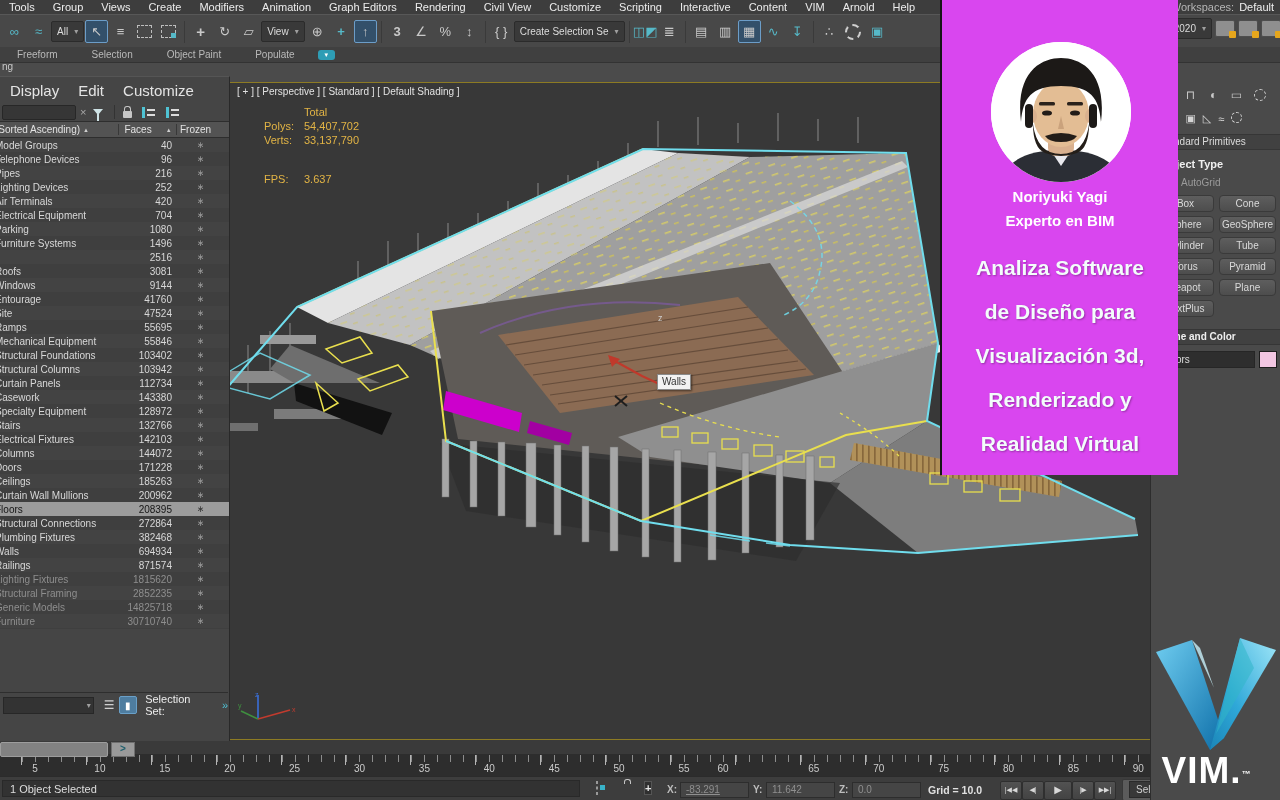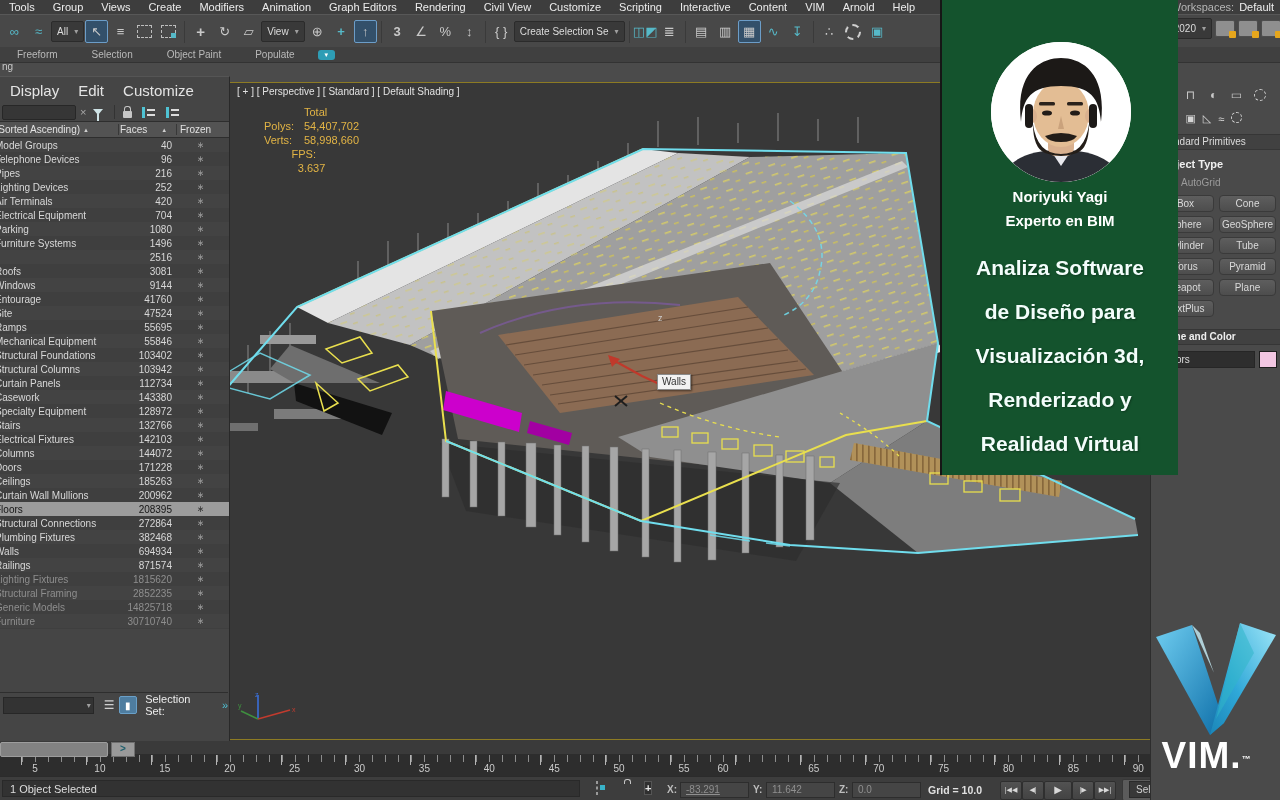--- a/index.html
+++ b/index.html
@@ -55,21 +55,21 @@
   .lock{width:9px;height:7px;background:#c6c6c6;border-radius:1px;position:relative;margin-top:4px;}
   .lock::before{content:"";position:absolute;left:1px;top:-5px;width:5px;height:4px;border:1.5px solid #c6c6c6;
                 border-bottom:none;border-radius:3px 3px 0 0;}
   .treeico{width:14px;height:11px;position:relative;margin-left:6px;}
   .treeico::before{content:"";position:absolute;left:0;top:0;width:3px;height:11px;background:#4fc3d4;}
   .treeico::after{content:"";position:absolute;left:5px;top:2px;width:8px;height:7px;
         background:linear-gradient(#dcdcdc 0 2px,transparent 2px 5px,#dcdcdc 5px 7px);}
   .sx-head{display:flex;height:15px;background:#535353;border-top:1px solid #2e2e2e;border-bottom:1px solid #2e2e2e;
            font-size:10px;color:#e2e2e2;align-items:center;}
   .col-name{width:118px;overflow:hidden;white-space:nowrap;display:flex;align-items:center;}
-  .col-faces{width:58px;border-left:1px solid #383838;display:flex;align-items:center;padding-left:1px;box-sizing:border-box;}
+  .col-faces{width:58px;border-left:1px solid #383838;display:flex;align-items:center;padding-left:1px;box-sizing:border-box;justify-content:center;}
   .col-frozen{flex:1;border-left:1px solid #383838;padding-left:3px;}
   .sort-arrow{font-size:6px;color:#cfcfcf;margin-left:3px;}
   .sx-rows{height:491px;overflow:hidden;background:#3f3f3f;}
   .sx-row{display:flex;height:14px;align-items:center;font-size:10px;color:#d8d8d8;}
   .sx-row:nth-child(odd){background:#434343;}
   .sx-row.selected{background:#9c9c9c;color:#151515;}
   .sx-row.selected .sx-frozen{color:#333;}
   .sx-row.grayed{color:#8e8e8e;}
   .sx-name{margin-left:-5px;white-space:nowrap;}
   .sx-cell-name{width:118px;overflow:hidden;}
@@ -88,21 +88,21 @@
   .ml-input{width:106px;height:13px;background:#828282;border:1px solid #9d9d9d;border-radius:2px;}
   .ml-btn{width:22px;height:13px;background:#9a9a9a;border:1px solid #6f6f6f;color:#20606e;font-size:10px;
           line-height:12px;text-align:center;font-weight:bold;}
 
   
   .viewport{left:229px;top:82px;width:932px;height:656px;background:#383838;border:1px solid #8d7b23;
             box-sizing:content-box;z-index:1;}
   .vp-header{position:absolute;left:7px;top:3px;font-size:10px;color:#e2e2e2;}
   .vp-stats{position:absolute;left:34px;top:22px;color:#e2b445;font-size:11px;line-height:14px;}
   .vp-stats .srow{display:flex;align-items:center;} .vp-stats .sl{width:40px;} 
-  .fps-row{margin-top:0;flex-direction:column;}
+  .fps-row{margin-top:25px;}
   .vp-svg{position:absolute;left:0;top:0;}
   .tooltip{position:absolute;left:427px;top:291px;background:#f2f2f2;border:1px solid #8a8a8a;color:#333;
            font-size:10px;padding:0 4px;line-height:14px;box-shadow:1px 1px 2px rgba(0,0,0,.5);}
   .axis{position:absolute;left:8px;top:608px;}
 
   
   .cpanel{left:1150px;top:60px;width:130px;height:740px;background:#4a4a4a;border-left:1px solid #2d2d2d;z-index:3;}
   .cp-tabs{display:flex;gap:6px;padding:26px 0 0 6px;align-items:center;}
   .cp-tab{width:17px;height:16px;display:flex;align-items:center;justify-content:center;color:#c9c9c9;font-size:12px;}
   .cp-tab.sel{border:1px solid #56b9c8;border-radius:2px;}
@@ -160,21 +160,21 @@
   .ak-btn{position:absolute;top:4px;width:46px;height:17px;background:linear-gradient(#555,#464646);
           border:1px solid #303030;border-radius:2px;color:#dcdcdc;font-size:10px;text-align:center;line-height:16px;}
   .sel-drop{position:absolute;top:4px;width:86px;height:17px;background:#383838;border:1px solid #2a2a2a;
             color:#cfcfcf;font-size:10px;line-height:16px;padding-left:6px;box-sizing:border-box;}
   .sel-drop .caret{position:absolute;right:4px;top:5px;}
   .mag{width:9px;height:9px;border:1.5px solid #cfcfcf;border-radius:50%;position:relative;}
   .mag::after{content:"";position:absolute;left:8px;top:8px;width:5px;height:1.5px;background:#cfcfcf;transform:rotate(45deg);}
   .navic{color:#56b9c8;font-size:12px;}
 
   
-  .vimlogo{left:1152px;top:623px;width:108px;height:160px;z-index:60;}
+  .vimlogo{left:1152px;top:638px;width:108px;height:160px;z-index:60;}
   .vim-text{position:absolute;left:0;top:112px;width:100%;text-align:center;color:#fff;font-weight:bold;
             font-size:37px;letter-spacing:1px;font-family:"Liberation Sans",sans-serif;}
   .vim-tm{font-size:9px;vertical-align:6px;letter-spacing:0;}
 </style>
 </head>
 <body>
 
 <div class="app">
 
   <div class="abs menubar">
@@ -667,21 +667,21 @@
       <div class="srow">
           <span class="sl"></span>
           <span>Total</span>
         </div>
       <div class="srow">
           <span class="sl">Polys:</span>
           <span>54,407,702</span>
         </div>
       <div class="srow">
           <span class="sl">Verts:</span>
-          <span>58,998,660</span>
+          <span>33,137,790</span>
         </div>
       <div class="srow fps-row">
           <span class="sl">FPS:</span>
           <span>3.637</span>
         </div>
     </div>
     <div class="tooltip">Walls</div>
     <svg class="axis" width="70" height="40" viewBox="0 0 70 40">
       <line x1="20" y1="28" x2="20" y2="4" stroke="#3a6fd8" stroke-width="1.6"></line>
       <line x1="20" y1="28" x2="52" y2="19" stroke="#c23b2e" stroke-width="1.6"></line>
@@ -730,21 +730,21 @@
         <div class="prim-btn">Plane</div>
         <div class="prim-btn">TextPlus</div>
       </div>
     <div class="rollout" style="margin-top:12px;font-weight:bold;color:#efefef;">Name and Color</div>
     <div class="name-row">
       <div class="name-field">Floors</div>
       <div class="swatch"></div>
     </div>
   </div>
 
-  <div class="abs card" style="background: #14532d;">
+  <div class="abs card" style="background: #d946ef;">
     <div class="photo">
       <svg width="140" height="140" viewBox="0 0 140 140">
         <rect width="140" height="140" fill="#ffffff"></rect>
         <path d="M18,140 L18,124 Q34,108 70,108 Q106,108 122,124 L122,140 Z" fill="#2b2e35"></path>
         <polygon points="62,112 70,124 78,112 70,108" fill="#e9e9ee"></polygon>
         <rect x="57" y="90" width="26" height="24" rx="8" fill="#d9b08e"></rect>
         <ellipse cx="70" cy="72" rx="28" ry="33" fill="#e3bd94"></ellipse>
         <ellipse cx="41" cy="74" rx="5" ry="7" fill="#d9b08e"></ellipse>
         <ellipse cx="99" cy="74" rx="5" ry="7" fill="#d9b08e"></ellipse>
         <path d="M30,80 C24,30 50,16 70,16 C90,16 116,30 110,80 C108,56 100,44 70,44 C40,44 32,56 30,80 Z" fill="#1c1917"></path>

